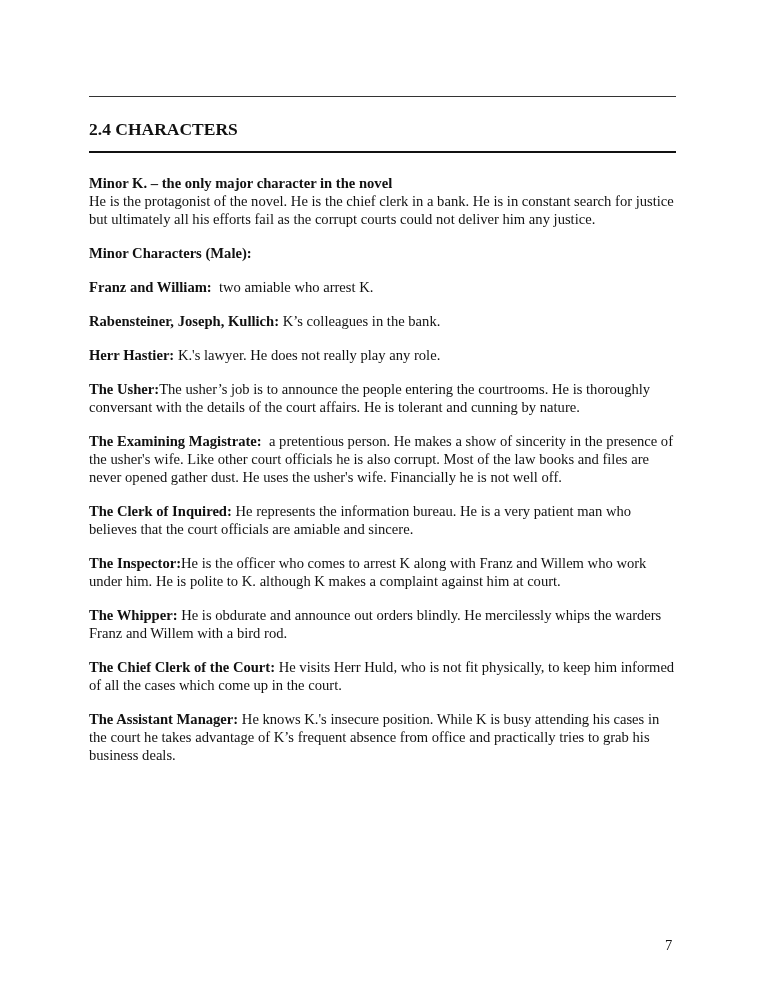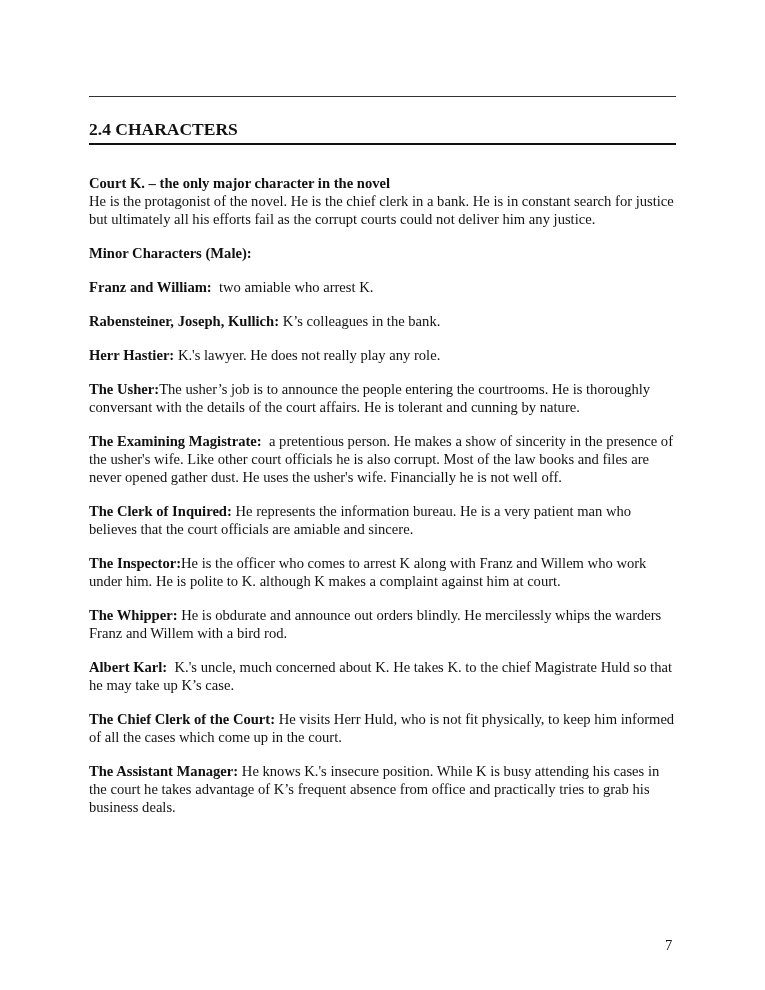--- a/index.html
+++ b/index.html
@@ -25,21 +25,21 @@
     }
     .section-heading {
       position: absolute;
       left: 89px;
       top: 118px;
       width: 587px;
       margin: 0;
       font-size: 17.5px;
       font-weight: bold;
       line-height: 22px;
-      padding-bottom: 3px;
+      padding-bottom: 11px;
       border-bottom: 2px solid #111111;
     }
     .content {
       position: absolute;
       left: 89px;
       top: 174px;
       width: 590px;
       font-size: 14.6px;
       line-height: 18px;
     }
@@ -64,21 +64,21 @@
 </head>
 <body>
 
 <div class="top-rule"></div>
 
 <h2 class="section-heading">2.4 CHARACTERS</h2>
 
 <div class="content">
 
   <p class="block main-char">
-    <span class="title">Court K. – the only major character in the novel</span>
+    <span class="title">Minor K. – the only major character in the novel</span>
     <span>He is the protagonist of the novel. He is the chief clerk in a bank. He is in constant search for justice but ultimately all his efforts fail as the corrupt courts could not deliver him any justice.</span>
   </p>
 
   <p class="block">
     <span class="name">Minor Characters (Male):</span>
   </p>
 
   <p class="block"><span class="name">Franz and William:</span><span style="white-space:pre">  </span><span>two amiable who arrest K.</span></p>
 
   <p class="block"><span class="name">Rabensteiner, Joseph, Kullich:</span><span style="white-space:pre"> </span><span>K’s colleagues in the bank.</span></p>
@@ -89,21 +89,20 @@
   <p class="block"><span class="name">The Usher:</span><span style="white-space:pre"></span><span>The usher’s job is to announce the people entering the courtrooms. He is thoroughly conversant with the details of the court affairs. He is tolerant and cunning by nature.</span></p>
 
   <p class="block"><span class="name">The Examining Magistrate:</span><span style="white-space:pre">  </span><span>a pretentious person. He makes a show of sincerity in the presence of the usher's wife. Like other court officials he is also corrupt. Most of the law books and files are never opened gather dust. He uses the usher's wife. Financially he is not well off.</span></p>
 
   <p class="block"><span class="name">The Clerk of Inquired:</span><span style="white-space:pre"> </span><span>He represents the information bureau. He is a very patient man who believes that the court officials are amiable and sincere.</span></p>
 
   <p class="block"><span class="name">The Inspector:</span><span style="white-space:pre"></span><span>He is the officer who comes to arrest K along with Franz and Willem who work under him. He is polite to K. although K makes a complaint against him at court.</span></p>
 
   <p class="block"><span class="name">The Whipper:</span><span style="white-space:pre"> </span><span>He is obdurate and announce out orders blindly. He mercilessly whips the warders Franz and  Willem with a bird rod.</span></p>
 
-  <p class="block"><span class="name">Albert Karl:</span><span style="white-space:pre">  </span><span>K.'s uncle, much concerned about K. He takes K. to the chief Magistrate Huld so that he may take up K’s case.</span></p>
 
   <p class="block"><span class="name">The Chief Clerk of the Court:</span><span style="white-space:pre"> </span><span>He visits Herr Huld, who is not fit physically, to keep him informed of all the cases which come up in the court.</span></p>
 
   <p class="block"><span class="name">The Assistant Manager:</span><span style="white-space:pre"> </span><span>He knows K.'s insecure position. While K is busy attending his cases in the court he takes advantage of  K’s frequent absence from office and practically tries to grab his business deals.</span></p>
 
 </div>
 
 <div class="page-number">7</div>
 
 </body></html>

